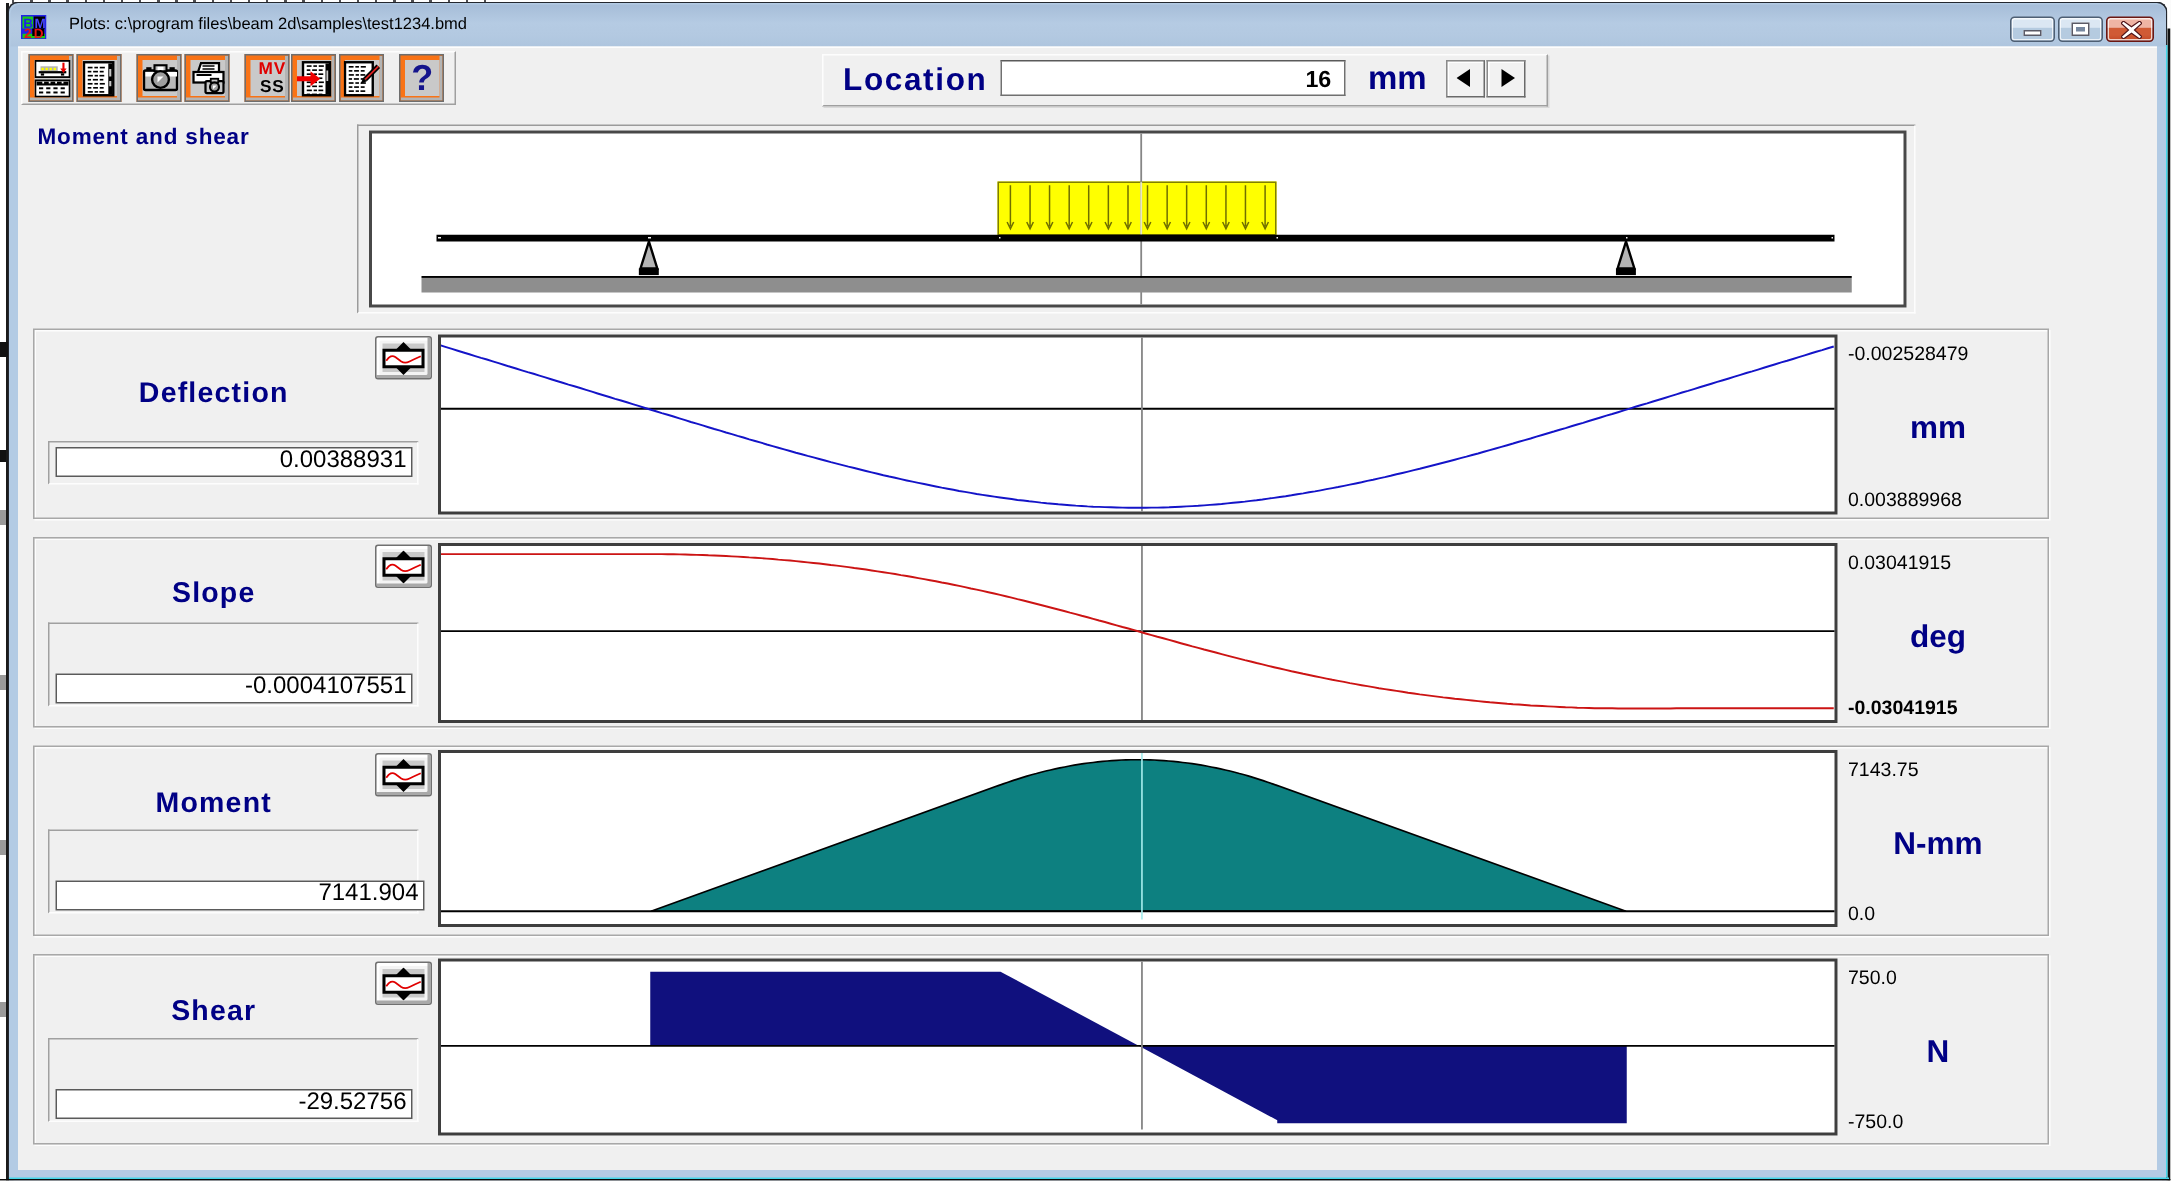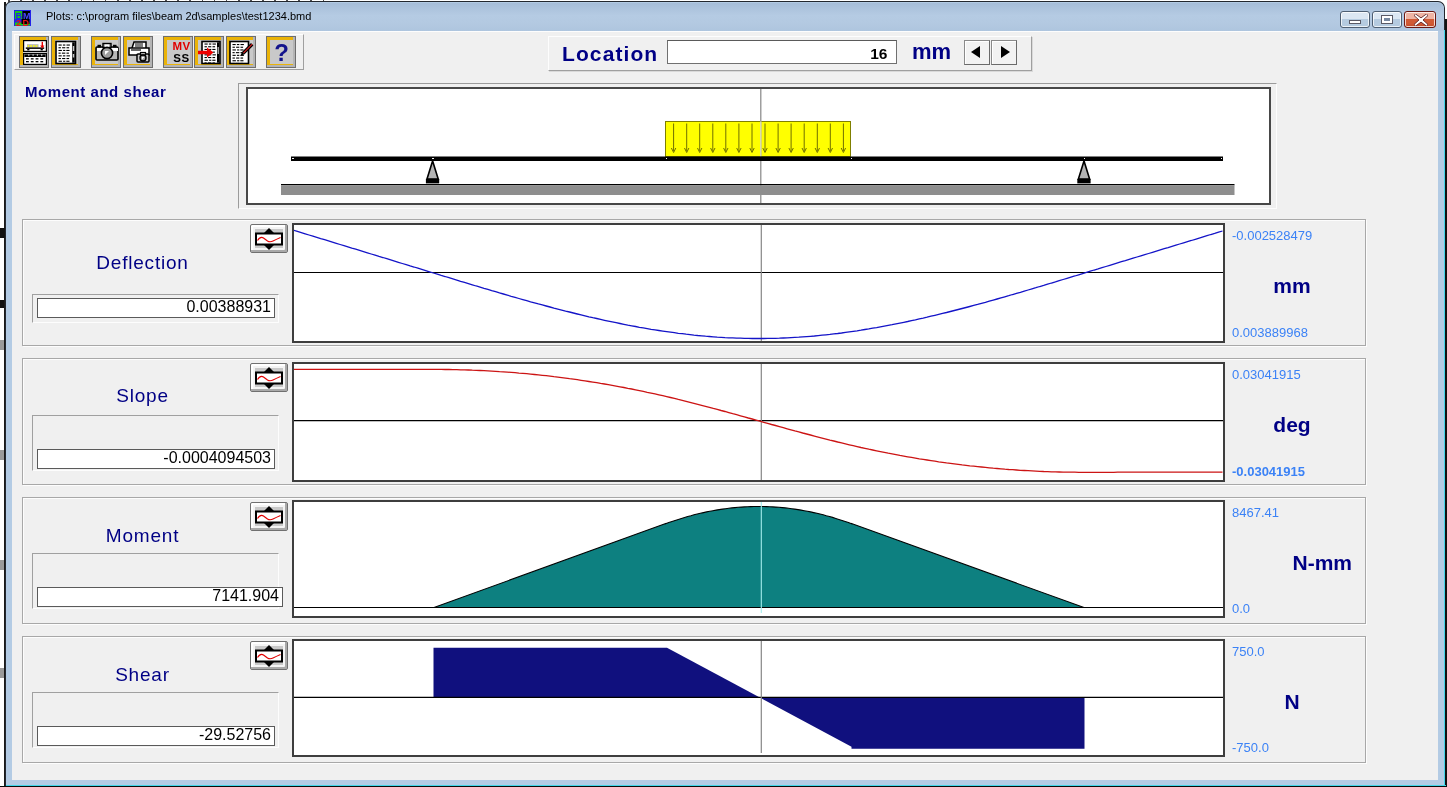--- a/index.html
+++ b/index.html
@@ -1,26 +1,26 @@
 <!DOCTYPE html>
 <html><head><meta charset="utf-8">
 <style>
 * { margin:0; padding:0; box-sizing:border-box; }
 html,body { width:1447px; height:787px; overflow:hidden; font-family:"Liberation Sans",sans-serif; }
 body { position:relative; background:#fff; }
 .abs { position:absolute; }
 .gbox { position:absolute; border:1px solid #a8a8a8; box-shadow:1px 1px 0 #fdfdfd, inset 1px 1px 0 #fdfdfd; }
-.rowlab { position:absolute; font-weight:normal; font-size:19px; letter-spacing:0.8px; color:#000085; text-align:center; }
-.rv { position:absolute; font-size:13px; color:#3b82f6; }
+.rowlab { position:absolute; font-weight:bold; font-size:19px; letter-spacing:0.8px; color:#000085; text-align:center; }
+.rv { position:absolute; font-size:13px; color:#000000; }
 .unit { position:absolute; font-weight:bold; font-size:21px; color:#000085; text-align:center; }
 .spanel { position:absolute; border:1px solid #a0a0a0; border-right-color:#fdfdfd; border-bottom-color:#fdfdfd; }
 .vfield { position:absolute; background:#fff; border:1px solid #5a5a5a; font-weight:normal; font-size:16px; color:#000; text-align:right; padding-right:3px; line-height:16px; }
 .wavebtn { position:absolute; width:38px; height:29px; background:#f4f4f4; border:1px solid #707070; border-radius:2px; box-shadow:inset -2px -2px 0 #a9a9a9, inset 2px 2px 0 #fff; }
 .wavebtn svg { position:absolute; left:3px; top:3px; }
-.tbtn { position:absolute; width:30px; height:32px; background:#eab308; border:1px solid #6e6e6e; box-shadow:inset -2px -2px 0 #b4b4b4; }
+.tbtn { position:absolute; width:30px; height:32px; background:#f97316; border:1px solid #6e6e6e; box-shadow:inset -2px -2px 0 #b4b4b4; }
 .tbi { position:absolute; left:3px; top:3px; width:23px; height:24px; background:#c9c9c9; }
 .tbi svg { position:absolute; left:0; top:0; }
 .chart { position:absolute; background:#fff; border:2px solid #3e3e3e; }
 .capbtn { position:absolute; top:10.5px; width:30px; height:17.5px; border:1px solid #4e5f73; border-radius:3px;
   background:linear-gradient(#dbe7f3 0 45%, #b5cbe0 45% 100%); box-shadow:inset 0 0 0 1px rgba(255,255,255,.75); }
 </style></head>
 <body>
 
 <div class="abs" style="left:0;top:0;width:1447px;height:3px;background:#fff;"></div>
 <div class="abs" style="left:8px;top:0;width:324px;height:2px;background:repeating-linear-gradient(90deg,#4e4e52 0 1.6px,#fff 1.6px 12.1px);"></div>
@@ -326,21 +326,21 @@
 <div class="wavebtn" style="left:250px;top:363px;">
     <div style="position:absolute;left:4px;top:4px;width:28px;height:19px;background:#c9c9c9;"></div>
 <svg width="30" height="22" viewBox="0 0 30 22" style="position:absolute;left:3px;top:3px;">
 <path d="M15 0 L21 6 L9 6 Z" fill="#000"></path>
 <path d="M15 22 L21 16 L9 16 Z" fill="#000"></path>
 <rect x="2" y="5.5" width="26" height="11" fill="#fff" stroke="#000" stroke-width="2"></rect>
 <path d="M3.5 12.5 Q6.5 8 9.5 10 Q11.5 11.5 13.5 13 Q16 14.5 19 13 Q22 11.5 26.5 9.5" fill="none" stroke="#e00000" stroke-width="1.2"></path>
 </svg>
   </div>
 <div class="spanel" style="left:32px;top:415.4px;width:247px;height:56px;"></div>
-<div class="vfield" style="left:37px;top:448.5px;width:238px;height:20px;">-0.0004094503</div>
+<div class="vfield" style="left:37px;top:448.5px;width:238px;height:20px;">-0.0004107551</div>
 <svg class="chart" style="left:291.5px;top:361.5px;width:933px;height:120px;" viewBox="293.5 363.5 929 116" preserveAspectRatio="none">
 <line x1="291" y1="420.2" x2="1224" y2="420.2" stroke="#000" stroke-width="1.2"></line>
 <line x1="760.8" y1="361" x2="760.8" y2="481" stroke="#868686" stroke-width="1.2"></line>
 <polyline points="293.0,368.9 296.9,368.9 300.8,368.9 304.7,368.9 308.5,368.9 312.4,368.9 316.3,368.9 320.2,368.9 324.1,368.9 328.0,368.9 331.9,368.9 335.8,368.9 339.6,368.9 343.5,368.9 347.4,368.9 351.3,368.9 355.2,368.9 359.1,368.9 363.0,368.9 366.9,368.9 370.7,368.9 374.6,368.9 378.5,368.9 382.4,368.9 386.3,368.9 390.2,368.9 394.1,368.9 397.9,368.9 401.8,368.9 405.7,368.9 409.6,368.9 413.5,368.9 417.4,368.9 421.3,368.9 425.2,368.9 429.0,368.9 432.9,368.9 436.8,368.9 440.7,368.9 444.6,369.0 448.5,369.0 452.4,369.1 456.3,369.2 460.1,369.3 464.0,369.4 467.9,369.5 471.8,369.7 475.7,369.8 479.6,370.0 483.5,370.2 487.4,370.4 491.2,370.6 495.1,370.8 499.0,371.1 502.9,371.3 506.8,371.6 510.7,371.9 514.6,372.2 518.4,372.6 522.3,372.9 526.2,373.2 530.1,373.6 534.0,374.0 537.9,374.4 541.8,374.8 545.7,375.2 549.5,375.7 553.4,376.2 557.3,376.6 561.2,377.1 565.1,377.6 569.0,378.2 572.9,378.7 576.8,379.2 580.6,379.8 584.5,380.4 588.4,381.0 592.3,381.6 596.2,382.2 600.1,382.9 604.0,383.5 607.8,384.2 611.7,384.9 615.6,385.6 619.5,386.3 623.4,387.0 627.3,387.8 631.2,388.5 635.1,389.3 638.9,390.1 642.8,390.9 646.7,391.8 650.6,392.6 654.5,393.4 658.4,394.3 662.3,395.2 666.2,396.1 670.0,397.0 673.9,397.9 677.8,398.9 681.7,399.8 685.6,400.8 689.5,401.8 693.4,402.8 697.3,403.8 701.1,404.8 705.0,405.8 708.9,406.8 712.8,407.9 716.7,408.9 720.6,410.0 724.5,411.0 728.3,412.1 732.2,413.2 736.1,414.2 740.0,415.3 743.9,416.4 747.8,417.5 751.7,418.5 755.6,419.6 759.4,420.7 763.3,421.8 767.2,422.9 771.1,424.0 775.0,425.0 778.9,426.1 782.8,427.2 786.7,428.3 790.5,429.3 794.4,430.4 798.3,431.4 802.2,432.5 806.1,433.5 810.0,434.5 813.9,435.6 817.7,436.6 821.6,437.6 825.5,438.6 829.4,439.6 833.3,440.5 837.2,441.5 841.1,442.4 845.0,443.4 848.8,444.3 852.7,445.2 856.6,446.1 860.5,447.0 864.4,447.8 868.3,448.7 872.2,449.5 876.1,450.3 879.9,451.1 883.8,451.9 887.7,452.7 891.6,453.4 895.5,454.1 899.4,454.9 903.3,455.6 907.2,456.3 911.0,456.9 914.9,457.6 918.8,458.3 922.7,458.9 926.6,459.5 930.5,460.1 934.4,460.7 938.2,461.3 942.1,461.8 946.0,462.4 949.9,462.9 953.8,463.4 957.7,463.9 961.6,464.4 965.5,464.8 969.3,465.3 973.2,465.7 977.1,466.1 981.0,466.5 984.9,466.9 988.8,467.3 992.7,467.7 996.6,468.0 1000.4,468.3 1004.3,468.7 1008.2,469.0 1012.1,469.2 1016.0,469.5 1019.9,469.8 1023.8,470.0 1027.6,470.2 1031.5,470.4 1035.4,470.6 1039.3,470.8 1043.2,471.0 1047.1,471.1 1051.0,471.3 1054.9,471.4 1058.7,471.5 1062.6,471.6 1066.5,471.6 1070.4,471.7 1074.3,471.7 1078.2,471.8 1082.1,471.8 1086.0,471.8 1089.8,471.8 1093.7,471.8 1097.6,471.8 1101.5,471.8 1105.4,471.8 1109.3,471.8 1113.2,471.8 1117.1,471.7 1120.9,471.7 1124.8,471.7 1128.7,471.7 1132.6,471.7 1136.5,471.7 1140.4,471.7 1144.3,471.7 1148.1,471.7 1152.0,471.7 1155.9,471.7 1159.8,471.7 1163.7,471.7 1167.6,471.7 1171.5,471.7 1175.4,471.7 1179.2,471.7 1183.1,471.7 1187.0,471.7 1190.9,471.7 1194.8,471.7 1198.7,471.7 1202.6,471.7 1206.5,471.7 1210.3,471.7 1214.2,471.7 1218.1,471.7 1222.0,471.7" fill="none" stroke="#cc1414" stroke-width="1.3"></polyline>
 </svg>
 <div class="rv" style="left:1232px;top:366.5px;">0.03041915</div>
 <div class="unit" style="left:1232px;top:413px;width:120px;">deg</div>
 <div class="rv" style="left:1232px;top:464px;font-weight:bold;">-0.03041915</div>
 
 <div class="gbox" style="left:22px;top:497px;width:1344px;height:127px;"></div>
@@ -354,22 +354,22 @@
 <path d="M3.5 12.5 Q6.5 8 9.5 10 Q11.5 11.5 13.5 13 Q16 14.5 19 13 Q22 11.5 26.5 9.5" fill="none" stroke="#e00000" stroke-width="1.2"></path>
 </svg>
   </div>
 <div class="spanel" style="left:32px;top:553.4px;width:247px;height:56px;"></div>
 <div class="vfield" style="left:37px;top:586.5px;width:246px;height:20px;">7141.904</div>
 <svg class="chart" style="left:291.5px;top:500px;width:933px;height:117.5px;" viewBox="293.5 502 929 113.5" preserveAspectRatio="none">
 <path d="M433.5,607.5 L665.2,523.6 L665.2,523.7 L668.3,522.6 L671.5,521.5 L674.6,520.4 L677.8,519.4 L680.9,518.4 L684.1,517.4 L687.2,516.5 L690.4,515.7 L693.5,514.8 L696.7,514.0 L699.8,513.3 L703.0,512.6 L706.1,511.9 L709.3,511.3 L712.4,510.7 L715.6,510.1 L718.7,509.6 L721.9,509.1 L725.0,508.7 L728.2,508.3 L731.3,507.9 L734.5,507.6 L737.6,507.3 L740.8,507.1 L743.9,506.9 L747.1,506.7 L750.2,506.6 L753.4,506.5 L756.5,506.5 L759.7,506.5 L762.8,506.5 L766.0,506.6 L769.1,506.7 L772.3,506.9 L775.4,507.1 L778.6,507.3 L781.7,507.6 L784.9,507.9 L788.0,508.3 L791.2,508.7 L794.3,509.1 L797.5,509.6 L800.6,510.1 L803.8,510.7 L806.9,511.3 L810.1,511.9 L813.2,512.6 L816.4,513.3 L819.5,514.0 L822.7,514.8 L825.8,515.7 L829.0,516.5 L832.1,517.4 L835.3,518.4 L838.4,519.4 L841.6,520.4 L844.7,521.5 L847.9,522.6 L851.0,523.7 L851.0,523.6 L1083.5,607.5 Z" fill="#0d8080" stroke="#000" stroke-width="1.1"></path>
 <line x1="291" y1="607.5" x2="1224" y2="607.5" stroke="#000" stroke-width="1.2"></line>
 <line x1="760.8" y1="500" x2="760.8" y2="613" stroke="#a5ecec" stroke-width="1.1"></line>
 </svg>
-<div class="rv" style="left:1232px;top:505px;">8467.41</div>
-<div class="unit" style="left:1232px;top:551px;width:120px;text-align:right;">N-mm</div>
+<div class="rv" style="left:1232px;top:505px;">7143.75</div>
+<div class="unit" style="left:1232px;top:551px;width:120px;">N-mm</div>
 <div class="rv" style="left:1232px;top:601px;">0.0</div>
 
 <div class="gbox" style="left:22px;top:636px;width:1344px;height:127px;"></div>
 <div class="rowlab" style="left:40px;top:663.5px;width:205px;">Shear</div>
 <div class="wavebtn" style="left:250px;top:641px;">
     <div style="position:absolute;left:4px;top:4px;width:28px;height:19px;background:#c9c9c9;"></div>
 <svg width="30" height="22" viewBox="0 0 30 22" style="position:absolute;left:3px;top:3px;">
 <path d="M15 0 L21 6 L9 6 Z" fill="#000"></path>
 <path d="M15 22 L21 16 L9 16 Z" fill="#000"></path>
 <rect x="2" y="5.5" width="26" height="11" fill="#fff" stroke="#000" stroke-width="2"></rect>

